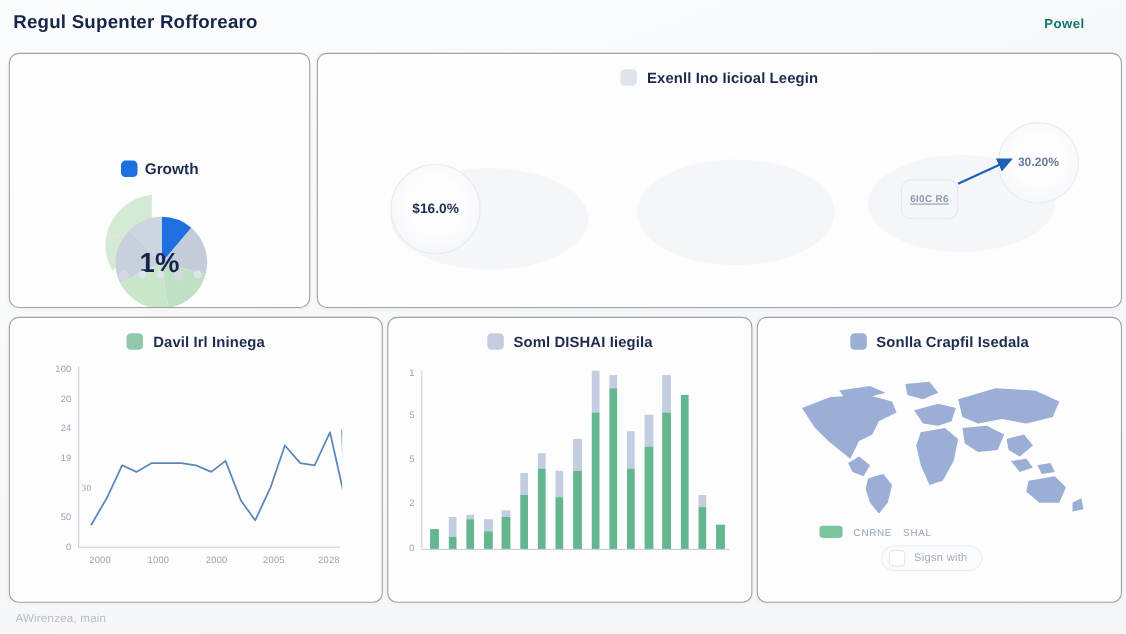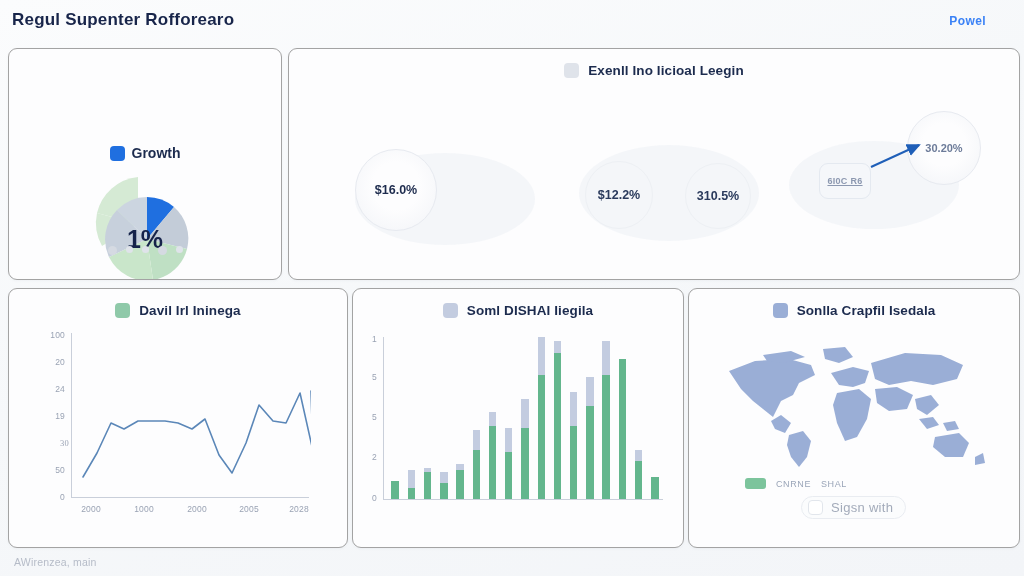--- a/index.html
+++ b/index.html
@@ -11,21 +11,21 @@
   }
   .page{position:absolute;inset:0;}
 
   
   .page-title{
     position:absolute;left:12px;top:10px;
     font-size:17px;font-weight:bold;letter-spacing:.2px;color:#18254a;
   }
   .brand-mark{
     position:absolute;right:38px;top:14px;
-    font-size:12px;color:#3b82f6;font-weight:bold;letter-spacing:.4px;
+    font-size:12px;color:#0f766e;font-weight:bold;letter-spacing:.4px;
   }
 
   
   .card{
     position:absolute;background:#fdfdfe;border:1px solid #a3a3a3;
     border-radius:9px;box-shadow:0 1px 3px rgba(40,60,100,.045);
     overflow:hidden;
   }
   .card-title{
     position:absolute;left:0;right:0;top:14px;
@@ -83,21 +83,21 @@
   .bar .base{position:absolute;left:0;right:0;bottom:0;background:#63b68d;}
 
   
   .map-legend{position:absolute;left:56px;bottom:58px;display:flex;align-items:center;gap:10px;font-size:9px;color:#9aa5b8;letter-spacing:.6px;}
   .map-legend .sw{width:21px;height:11px;border-radius:3px;background:#7cc49c;display:block;}
   .map-pill{
     position:absolute;left:112px;bottom:28px;display:flex;align-items:center;gap:8px;
     background:#fbfcfd;border:1px solid #e9ecf1;border-radius:12px;padding:3px 12px 3px 6px;
   }
   .map-pill .box{width:13px;height:13px;border-radius:4px;background:#fff;border:1px solid #e2e6ec;display:block;}
-  .map-pill .txt{font-size:13px;color:#a3abba;letter-spacing:.3px;}
+  .map-pill .txt{font-size:10px;color:#a3abba;letter-spacing:.3px;}
 
   .footer-note{position:absolute;left:14px;bottom:8px;font-size:10.5px;color:#b6bcc8;letter-spacing:.2px;}
 </style>
 </head>
 <body>
 
 <div class="page">
 
   <div class="page-title">Regul Supenter Rofforearo</div>
   <div class="brand-mark">Powel</div>
@@ -139,26 +139,20 @@
       <span>Exenll Ino Iicioal Leegin</span>
     </div>
 
     <div class="blob" style="left:66px;top:104px;width:180px;height:92px;"></div>
     <div class="blob" style="left:290px;top:96px;width:180px;height:96px;"></div>
     <div class="blob" style="left:500px;top:92px;width:170px;height:88px;"></div>
 
     <div class="bubble" style="left:66px;top:100px;width:80px;height:80px;">
       <span>$16.0%</span>
     </div>
-    <div class="bubble pale" style="left:296px;top:112px;width:66px;height:66px;">
-      <span>$12.2%</span>
-    </div>
-    <div class="bubble pale" style="left:396px;top:114px;width:64px;height:64px;">
-      <span>310.5%</span>
-    </div>
     <div class="bubble" style="left:618px;top:62px;width:72px;height:72px;font-size:11px;color:#6c7b99;">
       <span>30.20%</span>
     </div>
     <div class="node-square" style="left:530px;top:114px;width:50px;height:34px;">
       <span>6I0C R6</span>
     </div>
 
     <svg style="position:absolute;left:0;top:0;" width="730" height="230">
       <defs>
         <marker id="arrowhead" markerWidth="7" markerHeight="7" refX="6" refY="3.2" orient="auto">
@@ -178,21 +172,21 @@
     <div>
 
       <div class="axis-line" style="left:62px;top:44px;width:1px;height:164px;"></div>
       <div class="axis-line" style="left:62px;top:208px;width:238px;height:1px;"></div>
 
       <div>
         <div class="tick y" style="top:46px; width:56px;left:0;">100</div>
         <div class="tick y" style="top:73px; width:56px;left:0;">20</div>
         <div class="tick y" style="top:100px;width:56px;left:0;">24</div>
         <div class="tick y" style="top:127px;width:56px;left:0;">19</div>
-        <div class="tick y" style="top:154px;width:56px;left:4px;font-family:Liberation Serif, serif;">30</div>
+        <div class="tick y" style="top:154px;width:56px;left:18px;font-family:Liberation Serif, serif;">30</div>
         <div class="tick y" style="top:181px;width:56px;left:0;">50</div>
         <div class="tick y" style="top:208px;width:56px;left:0;">0</div>
       </div>
 
       <div>
         <div class="tick x" style="left:82px; top:215px;">2000</div>
         <div class="tick x" style="left:135px;top:215px;">1000</div>
         <div class="tick x" style="left:188px;top:215px;">2000</div>
         <div class="tick x" style="left:240px;top:215px;">2005</div>
         <div class="tick x" style="left:290px;top:215px;">2028</div>

